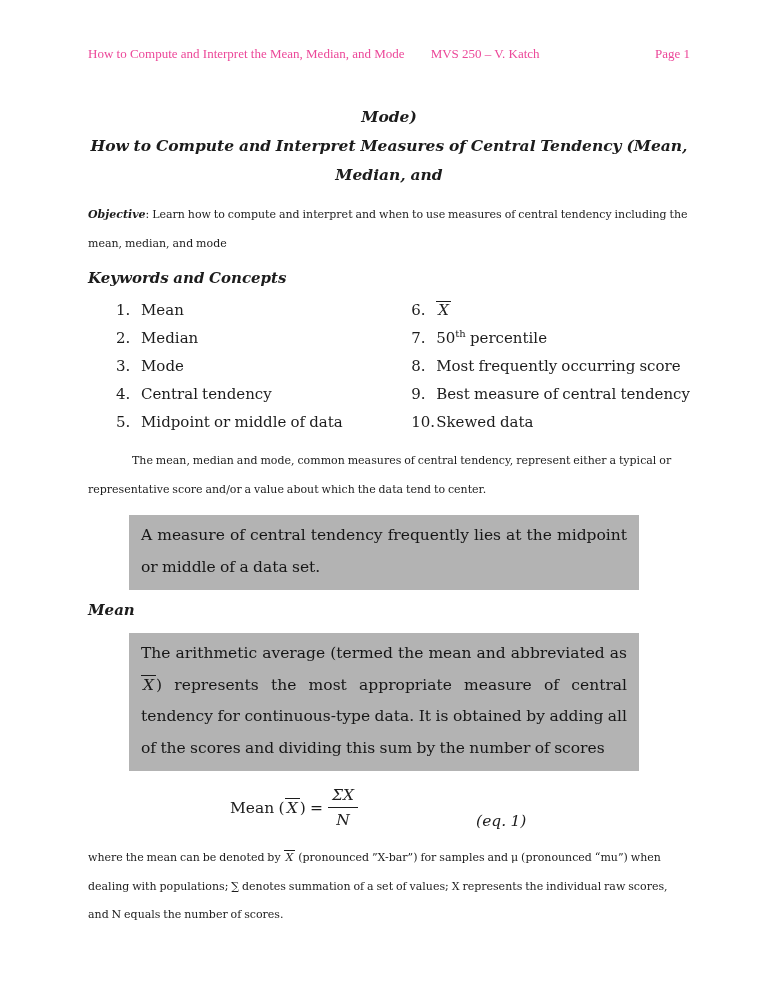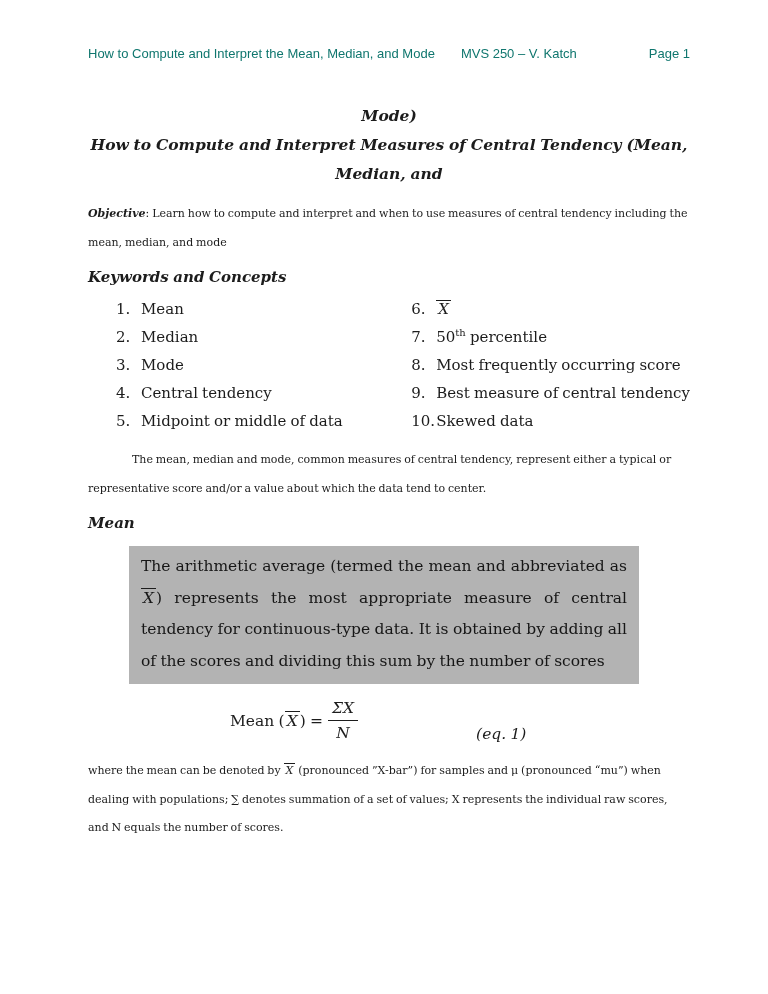--- a/index.html
+++ b/index.html
@@ -10,22 +10,22 @@
     font-family:"DejaVu Serif", serif;
     color:#1c1c1c;
     overflow:hidden;
     word-spacing:-0.6px;
   }
   .content{padding:0 78px 0 88px;}
   
   .runhead{
     display:flex;align-items:baseline;
     padding:46px 78px 0 88px;
-    font-family:Liberation Sans, sans-serif;
-    font-size:13px;color:#0f766e;
+    font-family:Liberation Serif, serif;
+    font-size:13px;color:#ec4899;
     word-spacing:0;
   }
   .runhead .hc{margin-left:26px;}
   .runhead .hr{margin-left:auto;}
   
   .doc-title{
     margin-top:40px;
     text-align:center;
     font-weight:bold;font-style:italic;
     font-size:15.5px;line-height:29px;
@@ -122,20 +122,21 @@
         <li><span class="kw-num">6.</span><span class="xbar">X</span></li>
         <li><span class="kw-num">7.</span><span>50</span><sup class="th">th</sup><span> percentile</span></li>
         <li><span class="kw-num">8.</span><span>Most frequently occurring score</span></li>
         <li><span class="kw-num">9.</span><span>Best measure of central tendency</span></li>
         <li><span class="kw-num">10.</span><span>Skewed data</span></li>
       </ul>
     </div>
 
     <p class="para intro">The mean, median and mode, common measures of central tendency, represent either a typical or representative score and/or a value about which the data tend to center.</p>
 
+    <div class="callout callout1">A measure of central tendency frequently lies at the midpoint or middle of a data set.</div>
 
     <div class="section-head mean-head">Mean</div>
 
     <div class="callout callout2"><span>The arithmetic average (termed the mean and abbreviated as </span><span class="xbar">X</span><span>) represents the most appropriate measure of central tendency for continuous-type data. It is obtained by adding all of the scores and dividing this sum by the number of scores</span></div>
 
     <div class="equation">
       <span class="eq-main">
           <span>Mean ( </span>
           <span class="xbar">X</span>
           <span> ) = </span>

